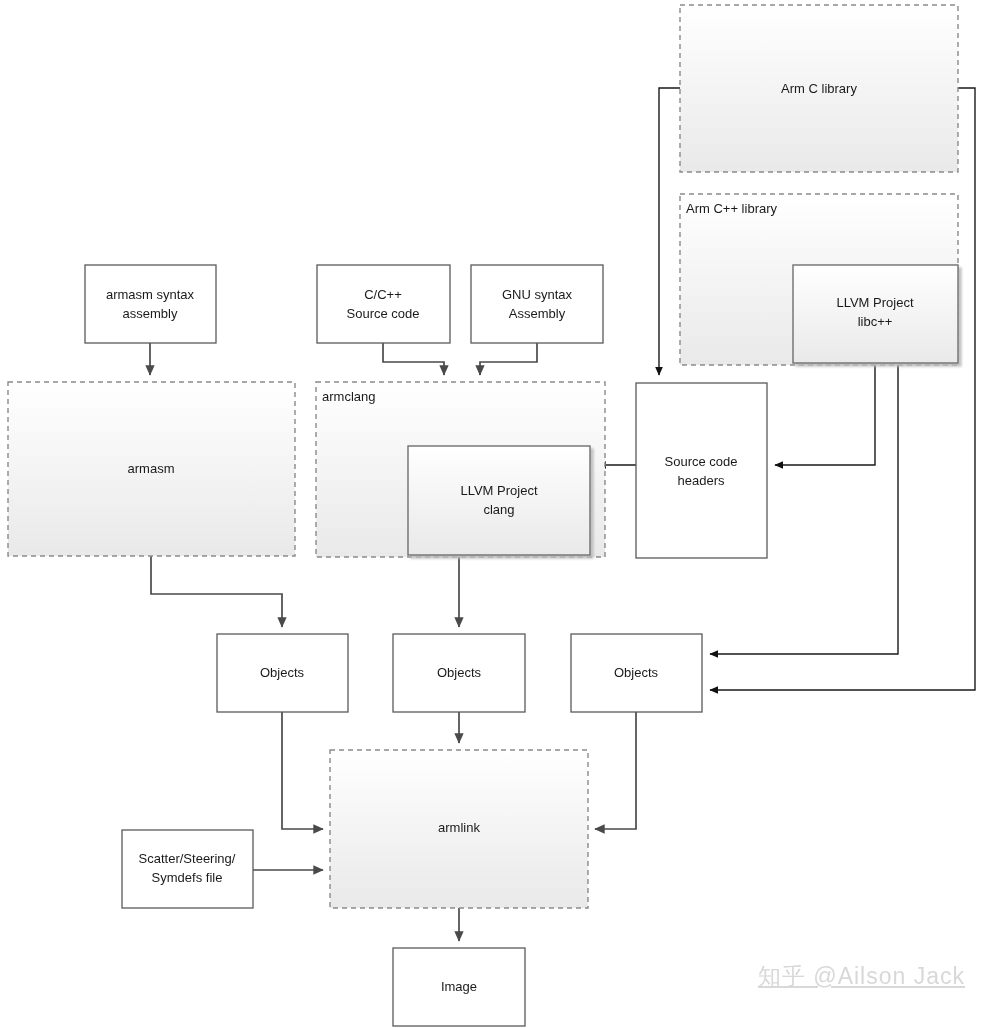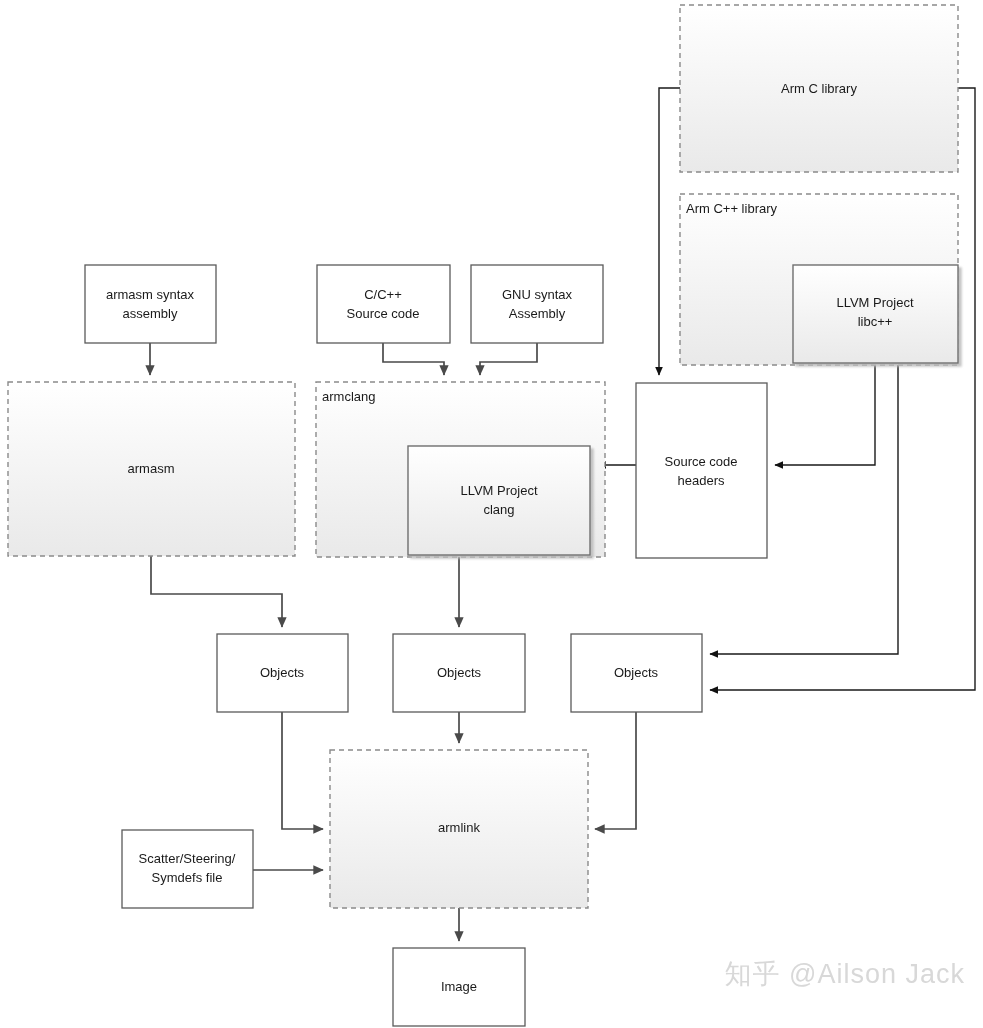--- a/index.html
+++ b/index.html
@@ -60,25 +60,26 @@
   .edge-thin {
     fill: none;
     stroke: #1a1a1a;
     stroke-width: 1.4;
   }
   .watermark {
     position: absolute;
     right: 18px;
     bottom: 36px;
     font-family: "Liberation Sans", sans-serif;
-    font-size: 27px;
+    font-size: 23px;
     color: #d8d8d8;
     letter-spacing: 1px;
     white-space: nowrap;
     user-select: none;
+    text-decoration: underline;
   }
 </style>
 </head>
 <body>
 
 <div id="canvas">
 
   <svg id="diagram-svg" viewBox="0 0 983 1028">
     <defs>
       <linearGradient id="boxGrad" x1="0" y1="0" x2="0" y2="1">

